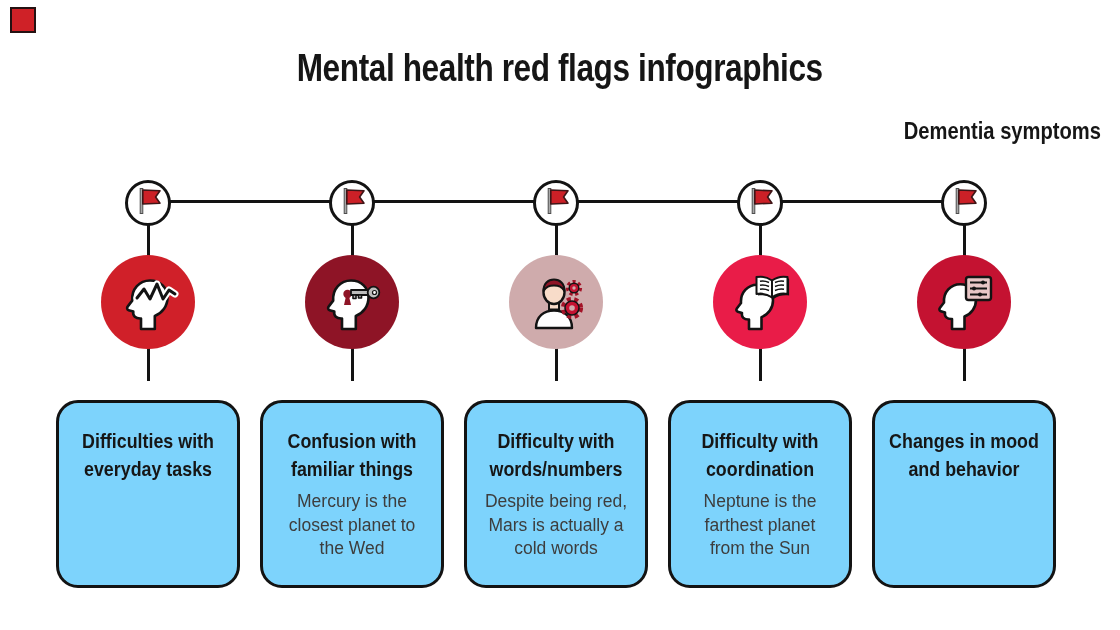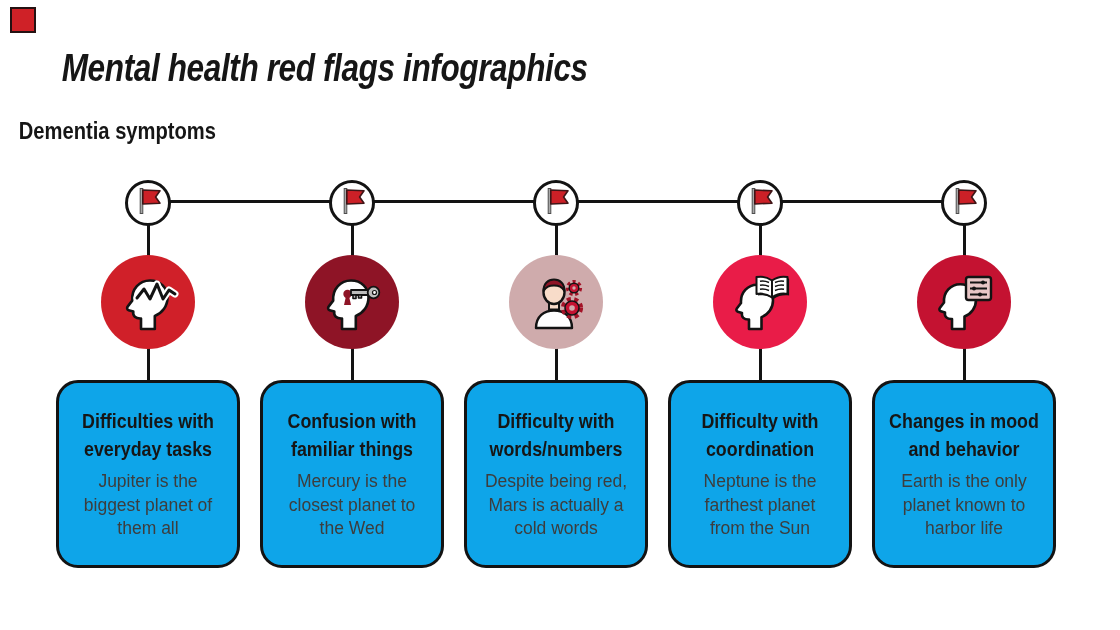--- a/index.html
+++ b/index.html
@@ -7,26 +7,26 @@
     position:relative;width:1120px;height:630px;background:#ffffff;overflow:hidden;
     font-family:"Liberation Sans", sans-serif;color:#131313;
   }
   
   .corner-marker{
     position:absolute;left:10px;top:7px;width:22px;height:22px;
     border:2px solid #241112;box-sizing:content-box;
   }
   
   .main-title{
-    position:absolute;left:0;right:0;top:46px;text-align:left;
-    font-size:39px;font-weight:bold;color:#161616;letter-spacing:-0.5px;font-style:italic;
+    position:absolute;left:0;right:0;top:46px;text-align:center;
+    font-size:39px;font-weight:bold;color:#161616;letter-spacing:-0.5px;
   }
   .main-title .squeeze{display:inline-block;transform:scaleX(0.81);transform-origin:50% 50%;white-space:nowrap;}
   .sub-title{
-    position:absolute;left:0;right:0;top:117px;text-align:left;
+    position:absolute;left:0;right:0;top:117px;text-align:right;
     font-size:24px;font-weight:bold;color:#161616;
   }
   .sub-title .squeeze{display:inline-block;transform:scaleX(0.84);transform-origin:50% 50%;white-space:nowrap;}
   
   .hline{
     position:absolute;left:148px;top:200px;width:816px;height:3px;background:#131313;z-index:0;
   }
   .column{position:absolute;left:0;top:0;width:0;height:0;}
   .vline{
     position:absolute;left:calc(var(--cx) - 1.5px);top:203px;width:3px;height:178px;background:#131313;z-index:0;
@@ -35,22 +35,22 @@
     position:absolute;left:calc(var(--cx) - 23px);top:180px;width:40px;height:40px;
     background:#ffffff;border:3px solid #131313;border-radius:50%;z-index:2;
   }
   .flag-circle svg{position:absolute;left:0;top:0;}
   .big-circle{
     position:absolute;left:calc(var(--cx) - 47px);top:255px;width:94px;height:94px;
     border-radius:50%;z-index:1;
   }
   .big-circle svg{position:absolute;left:16px;top:16px;}
   .card{
-    position:absolute;left:calc(var(--cx) - 92px);top:380px;width:184px;height:188px;
-    box-sizing:border-box;background:#0ea5e9;border:3px solid #131313;border-radius:22px;z-index:1;
+    position:absolute;left:calc(var(--cx) - 92px);top:400px;width:184px;height:188px;
+    box-sizing:border-box;background:#7dd3fc;border:3px solid #131313;border-radius:22px;z-index:1;
     text-align:center;
   }
   .card-title{
     width:210px;margin:24px 0 0 -16px;
     font-size:21px;font-weight:bold;line-height:1.32;color:#161616;
     transform:scaleX(0.85);transform-origin:50% 50%;
     white-space:pre-line;text-align:center;
   }
   .card-body{
     margin:8px 6px 0 6px;
@@ -85,23 +85,20 @@
     <div class="big-circle" style="background-color: rgb(208, 32, 41);">
       <svg width="62" height="62" viewBox="0 0 62 62">
         <path d="M24,58 L24,47.5 C18.5,47.8 15.5,45 16.3,40.6 L11.6,39.2 C9.9,38.7 9.7,36.8 10.8,35.4 L15.2,29.6 C14.4,18 22.5,9.5 33,9.5 C43.5,9.5 50.5,16.8 50.5,26.6 C50.5,35 45.5,42 37.8,45 L37.8,58 Z" fill="#ffffff" stroke="#131313" stroke-width="2.6" stroke-linejoin="round"></path>
         <polyline points="20,27 27,18 33,28 40,13 46,28 52,19 58,23" fill="none" stroke="#ffffff" stroke-width="7" stroke-linejoin="round" stroke-linecap="round"></polyline>
         <polyline points="20,27 27,18 33,28 40,13 46,28 52,19 58,23" fill="none" stroke="#131313" stroke-width="3" stroke-linejoin="round" stroke-linecap="round"></polyline>
       </svg>
     </div>
     <div class="card">
       <div class="card-title">Difficulties with
 everyday tasks</div>
-      <div class="card-body">Jupiter is the
-biggest planet of
-them all</div>
     </div>
   </div>
 
   <div class="column" style="--cx:352px">
     <div class="vline"></div>
     <div class="flag-circle">
       <svg width="40" height="40" viewBox="0 0 40 40">
         <rect x="12.2" y="5.5" width="2.6" height="25" fill="#a8a8a8" stroke="#4e4e4e" stroke-width="1"></rect>
         <path d="M14.8,7 L32,7.8 L27.6,14 L32,20.2 L14.8,21 Z" fill="#cc2027" stroke="#3f1517" stroke-width="1.6" stroke-linejoin="round"></path>
       </svg>
@@ -205,19 +202,16 @@
         <rect x="33" y="6" width="25" height="23" rx="2.5" fill="#e8c6c6" stroke="#131313" stroke-width="2.4"></rect>
         <path d="M37,11.5 h17 M37,17.5 h17 M37,23.5 h17" fill="none" stroke="#131313" stroke-width="2"></path>
         <circle cx="50" cy="11.5" r="2" fill="#131313"></circle>
         <circle cx="41" cy="17.5" r="2" fill="#131313"></circle>
         <circle cx="47" cy="23.5" r="2" fill="#131313"></circle>
       </svg>
     </div>
     <div class="card">
       <div class="card-title">Changes in mood
 and behavior</div>
-      <div class="card-body">Earth is the only
-planet known to
-harbor life</div>
     </div>
   </div>
 
 </div>
 
 </body></html>

